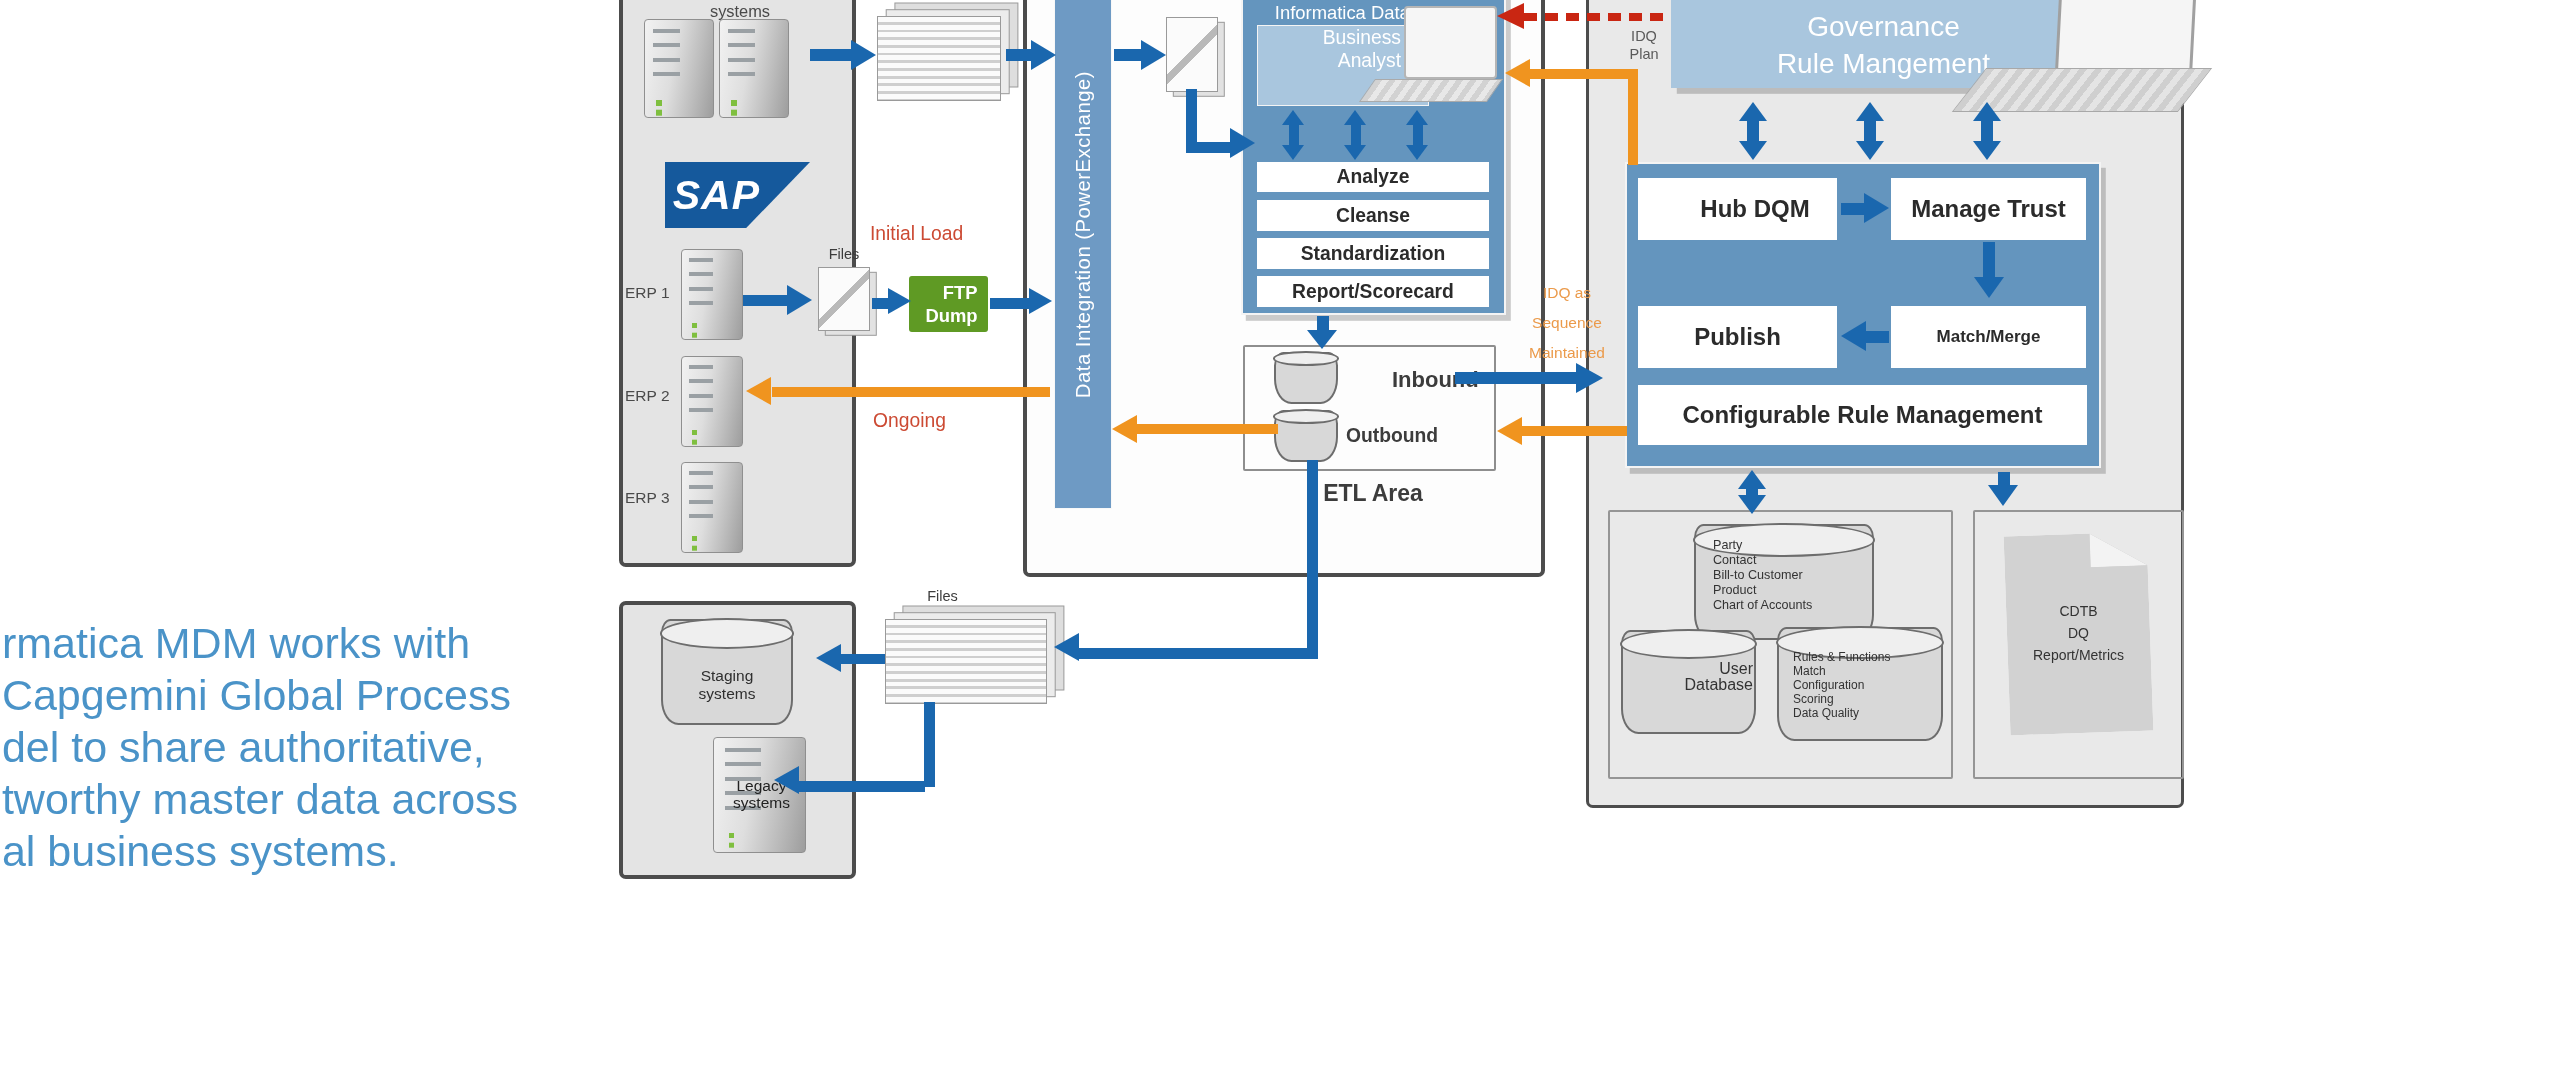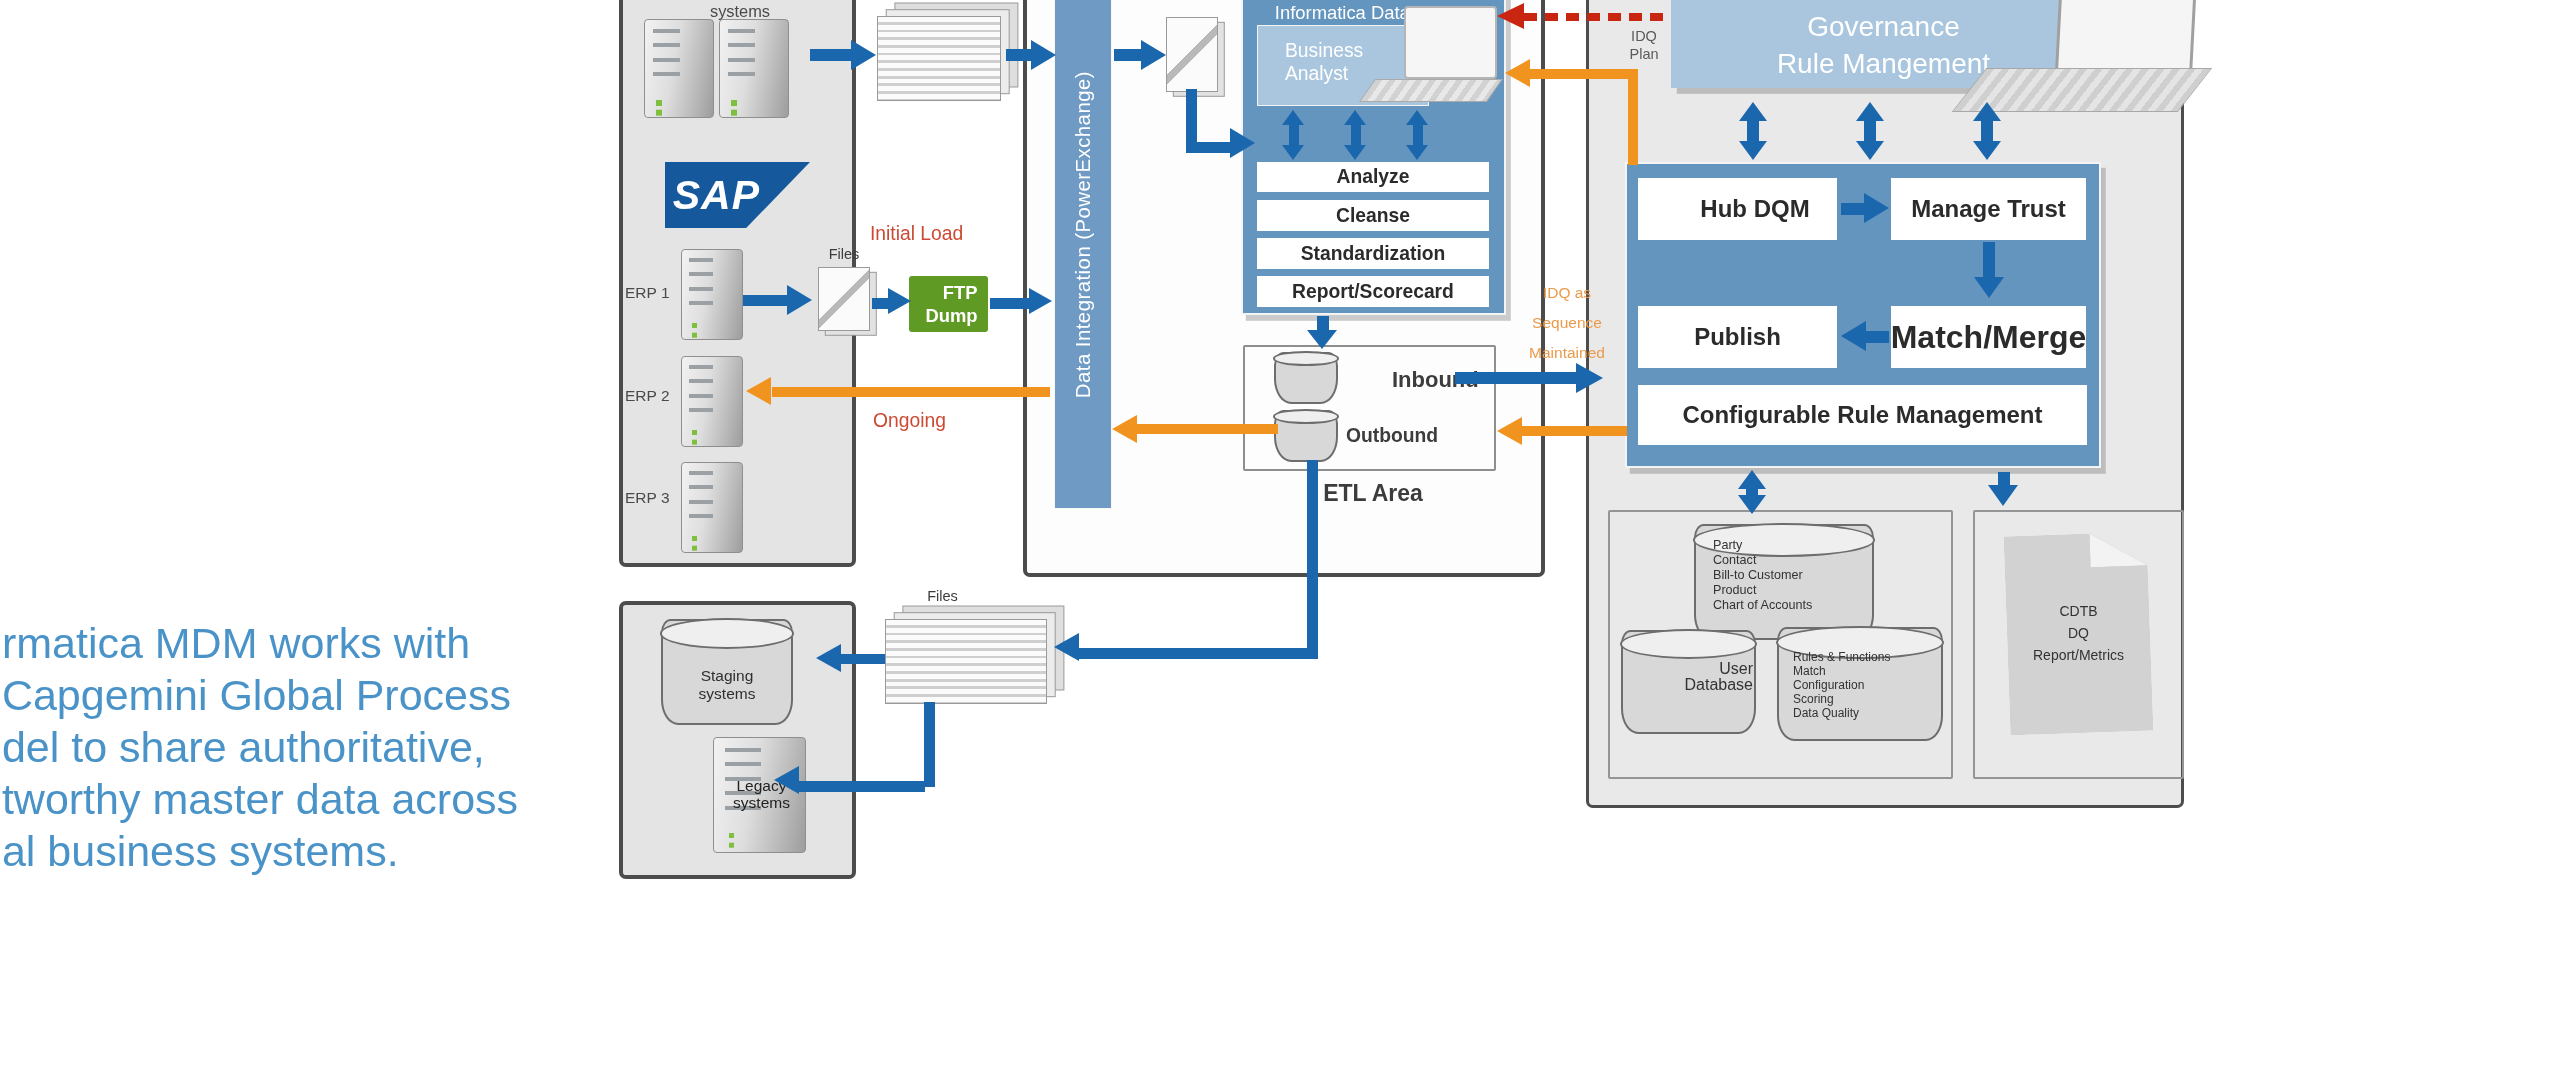--- a/index.html
+++ b/index.html
@@ -73,21 +73,21 @@
 
   <div class="panel" style="left:1023px;top:-39px;width:522px;height:616px;background:#fdfdfd;"></div>
 
   <div class="abs" style="left:1054px;top:-39px;width:58px;height:548px;background:#6e9ac4;border:1.9px solid #f8f8f8;display:flex;align-items:center;justify-content:center;">
     <span class="vtext" style="color:#fff;font-size:20.3px;letter-spacing:0.5px;">Data Integration (PowerExchange)</span>
   </div>
 
   <div class="bluebox" style="left:1241px;top:-13.5px;width:265px;height:328px;"></div>
   <div class="lbl" style="left:1241px;top:1.9px;width:265px;text-align:center;font-size:18.4px;color:#fff;">Informatica Data Quality</div>
   <div class="ltblue" style="left:1257px;top:25px;width:172px;height:81px;border:1.9px solid #f4f4f4;">
-    <span style="display:block;width:116px;margin:13px auto 0;color:#fff;font-size:19.3px;line-height:23px;text-align:left;">Business Analyst</span>
+    <span style="display:block;width:116px;margin:0 auto 0;color:#fff;font-size:19.3px;line-height:23px;text-align:right;">Business Analyst</span>
   </div>
   <div class="abs" style="left:1404px;top:5.8px;width:93px;height:73px;background:#f6f6f6;border:2.9px solid #b5b5b5;border-radius:3.9px;"></div>
   <div class="abs" style="left:1367px;top:79px;width:128px;height:23px;background:repeating-linear-gradient(90deg,#d2d2d2 0 6.8px,#e8e8e8 6.8px 13.5px);border:1.9px solid #aaa;transform:skewX(-35deg);"></div>
   <div class="cell" style="left:1257px;top:162px;width:232px;height:30px;font-weight:600;font-size:19.3px;">
       <span>Analyze</span>
     </div>
   <div class="cell" style="left:1257px;top:200px;width:232px;height:31px;font-weight:600;font-size:19.3px;">
       <span>Cleanse</span>
     </div>
   <div class="cell" style="left:1257px;top:238px;width:232px;height:31px;font-weight:600;font-size:19.3px;">
@@ -133,21 +133,21 @@
   <div class="bluebox" style="left:1625px;top:162px;width:476px;height:306px;"></div>
   <div class="cell" style="left:1638px;top:178px;width:199px;height:62px;font-size:24px;padding-left:35px;">
       <span>Hub DQM</span>
     </div>
   <div class="cell" style="left:1891px;top:178px;width:195px;height:62px;font-size:24px;">
       <span>Manage Trust</span>
     </div>
   <div class="cell" style="left:1638px;top:306px;width:199px;height:62px;font-size:24px;">
       <span>Publish</span>
     </div>
-  <div class="cell" style="left:1891px;top:306px;width:195px;height:62px;font-size:32px;">
+  <div class="cell" style="left:1891px;top:306px;width:195px;height:62px;font-size:17px;">
       <span>Match/Merge</span>
     </div>
   <div class="cell" style="left:1638px;top:385px;width:449px;height:60px;font-size:24px;">
       <span>Configurable Rule Management</span>
     </div>
 
   <div class="thinbox" style="left:1608px;top:510px;width:345px;height:269px;"></div>
   <div class="cyl" style="left:1694px;top:524px;width:180px;height:116px;"></div>
   <div class="lbl" style="left:1713px;top:538px;width:145px;font-size:12.6px;line-height:15px;color:#333;">
     <div>Party</div>

